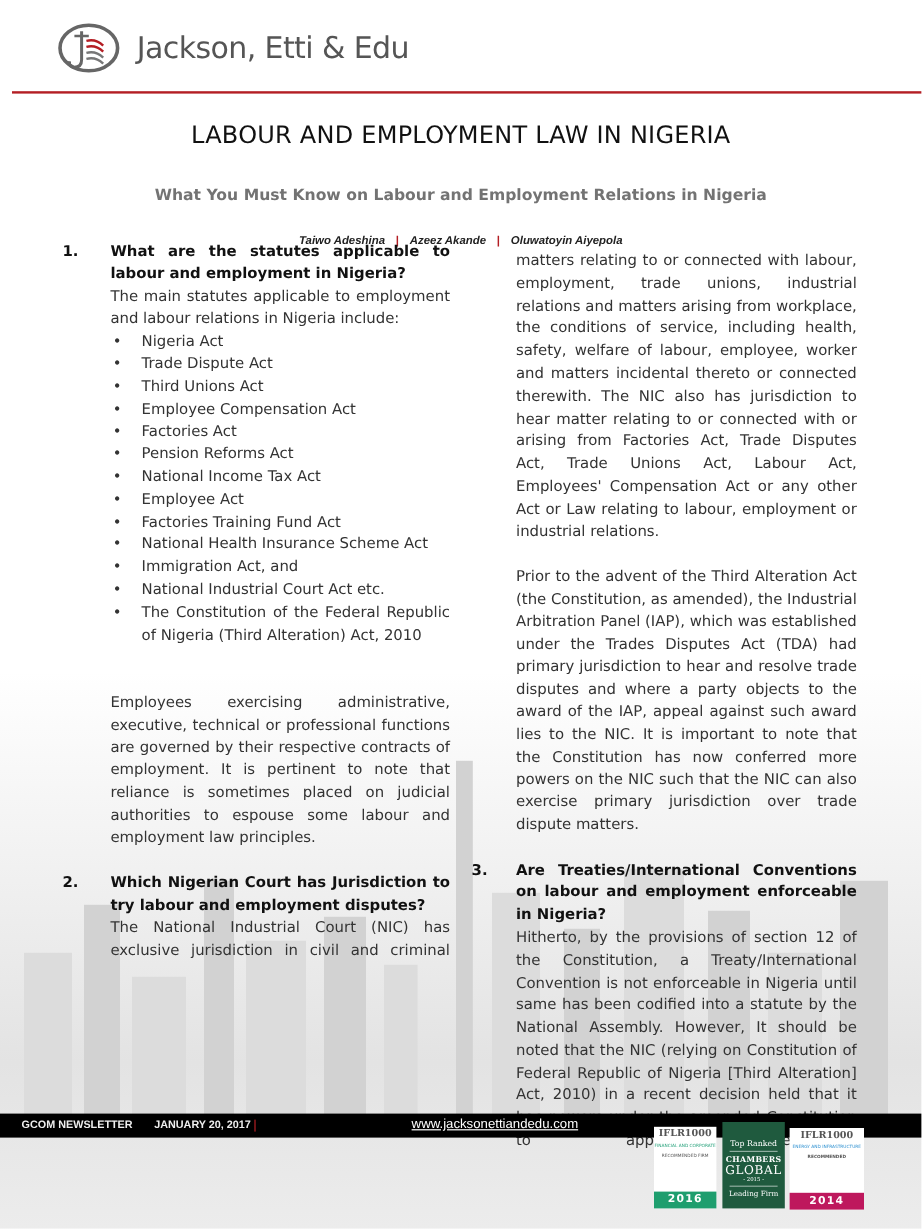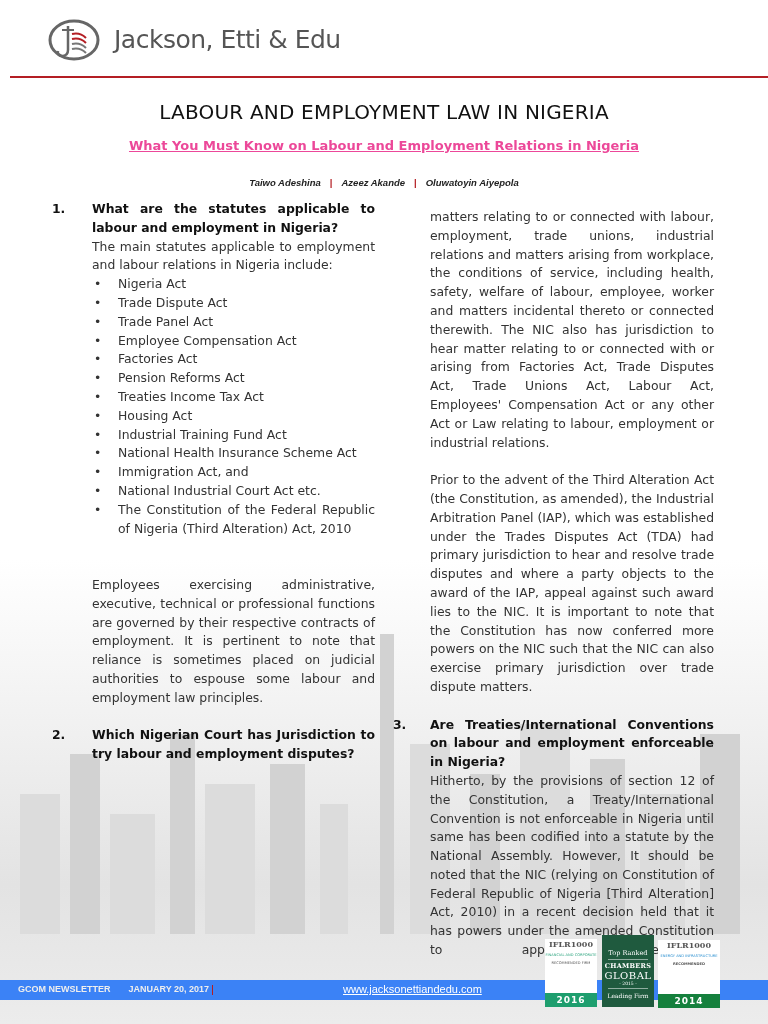--- a/index.html
+++ b/index.html
@@ -17,21 +17,21 @@
     .header { position: absolute; left: 0; top: 0; width: 768px; height: 80px; z-index: 2; text-decoration: underline; }
     .logo-mark { position: absolute; left: 48px; top: 18px; width: 52px; height: 44px; }
     .logo-text {
       position: absolute; left: 114px; top: 25px; font-family: "DejaVu Sans", sans-serif;
       font-size: 25px; color: #555; letter-spacing: -0.5px;
     }
     .header-rule { position: absolute; left: 10px; top: 76px; width: 758px; height: 2px; background: #b41e24; }
 
     .title-block { position: absolute; left: 0; top: 100px; width: 768px; text-align: center; z-index: 2; }
     .main-title { font-size: 20px; font-weight: normal; color: #111; letter-spacing: 0.2px; }
-    .subtitle { margin-top: 14px; font-size: 13px; font-weight: bold; color: #ec4899; text-decoration: underline; }
+    .subtitle { margin-top: 32px; font-size: 13px; font-weight: bold; color: #737373; }
     .authors { margin-top: 24px; font-family: "Liberation Sans", sans-serif; font-size: 9.5px; font-style: italic; font-weight: bold; color: #222; }
     .authors .sep { color: #b41e24; margin: 0 9px; font-style: normal; }
 
     .col { position: absolute; z-index: 2; font-size: 12.4px; line-height: 18.8px; color: #333; }
     .col-left { left: 52px; top: 200px; width: 323px; }
     .col-right { left: 393px; top: 208px; width: 321px; }
 
     .q { display: flex; }
     .q-num { width: 40px; font-weight: bold; color: #111; flex-shrink: 0; }
     .q-body { flex: 1; }
@@ -41,41 +41,41 @@
 
     ul.acts { list-style: none; margin-left: 0; }
     ul.acts li { display: flex; }
     ul.acts li .bullet { width: 26px; flex-shrink: 0; padding-left: 2px; }
     ul.acts li .txt { flex: 1; text-align: justify; }
 
     .right-indent { padding-left: 37px; }
     .col-right .q-num { width: 37px; }
 
     .footer-bar {
-      position: absolute; left: 0; top: 980px; width: 768px; height: 20px; background: #3b82f6; z-index: 2;
+      position: absolute; left: 0; top: 928px; width: 768px; height: 20px; background: #000000; z-index: 2;
       font-family: "Liberation Sans", sans-serif;
     }
     .footer-left { position: absolute; left: 18px; top: 4px; font-size: 9px; font-weight: bold; color: #eee; }
     .footer-left .date { margin-left: 18px; }
     .footer-left .mark { display: inline-block; width: 1px; height: 10px; background: #b41e24; margin-left: 3px; vertical-align: middle; }
     .footer-url { position: absolute; left: 343px; top: 3px; font-size: 11px; color: #fff; text-decoration: underline; }
 
     .badges { position: absolute; left: 545px; top: 935px; height: 80px; z-index: 3; }
     .badge { position: absolute; top: 0; background: #fff; text-align: center; font-family: "DejaVu Serif", serif; }
     .badge-iflr1 { left: 0; top: 4px; width: 52px; height: 68px; }
     .badge-iflr2 { left: 113px; top: 5px; width: 62px; height: 68px; }
     .badge-chambers { left: 57px; top: 0; width: 52px; height: 72px; background: #1f5a3e; color: #fff; }
     .b-iflr { font-size: 8px; font-weight: bold; color: #555; padding-top: 0; }
     .b-small { font-family: "DejaVu Sans", sans-serif; font-size: 3.6px; line-height: 4.2px; margin-top: 4px; }
     .b-green { color: #2aa37d; }
     .b-blue { color: #2b8fd0; }
     .b-grey { color: #555; }
     .b-year { position: absolute; left: 0; bottom: 0; width: 100%; height: 14px; font-family: "DejaVu Sans", sans-serif; font-size: 9px; font-weight: bold; color: #fff; line-height: 14px; letter-spacing: 1px; margin-top: 18px; }
     .b-year.green { background: #1e9e6e; }
-    .b-year.blue { background: #15803d; }
+    .b-year.blue { background: #be185d; }
     .c-top { font-size: 6.5px; padding-top: 14px; }
     .c-line { width: 40px; height: 1px; background: rgba(255,255,255,0.5); margin: 2px auto; }
     .c-ch { font-size: 6.5px; letter-spacing: 0.3px; margin-top: 1px; font-weight: bold; }
     .c-gl { font-size: 10px; font-weight: normal; letter-spacing: 0.5px; }
     .c-yr { font-size: 4.5px; }
     .c-lf { font-size: 6px; margin-top: 3px; }
   </style>
 </head>
 <body>
 
@@ -128,45 +128,45 @@
         <li>
             <span class="bullet">•</span>
             <span class="txt">Nigeria Act</span>
           </li>
         <li>
             <span class="bullet">•</span>
             <span class="txt">Trade Dispute Act</span>
           </li>
         <li>
             <span class="bullet">•</span>
-            <span class="txt">Trade Panel Act</span>
+            <span class="txt">Third Unions Act</span>
           </li>
         <li>
             <span class="bullet">•</span>
             <span class="txt">Employee Compensation Act</span>
           </li>
         <li>
             <span class="bullet">•</span>
             <span class="txt">Factories Act</span>
           </li>
         <li>
             <span class="bullet">•</span>
             <span class="txt">Pension Reforms Act</span>
           </li>
         <li>
             <span class="bullet">•</span>
-            <span class="txt">Treaties Income Tax Act</span>
-          </li>
-        <li>
-            <span class="bullet">•</span>
-            <span class="txt">Housing Act</span>
-          </li>
-        <li>
-            <span class="bullet">•</span>
-            <span class="txt">Industrial Training Fund Act</span>
+            <span class="txt">National Income Tax Act</span>
+          </li>
+        <li>
+            <span class="bullet">•</span>
+            <span class="txt">Employee Act</span>
+          </li>
+        <li>
+            <span class="bullet">•</span>
+            <span class="txt">Factories Training Fund Act</span>
           </li>
         <li>
             <span class="bullet">•</span>
             <span class="txt">National Health Insurance Scheme Act</span>
           </li>
         <li>
             <span class="bullet">•</span>
             <span class="txt">Immigration Act, and</span>
           </li>
         <li>
@@ -181,20 +181,21 @@
       <div class="gap"></div>
       <div class="gap"></div>
       <div class="para">Employees exercising administrative, executive, technical or professional functions are governed by their respective contracts of employment. It is pertinent to note that reliance is sometimes placed on judicial authorities to espouse some labour and employment law principles.</div>
     </div>
   </div>
   <div class="gap"></div>
   <div class="q">
     <div class="q-num">2.</div>
     <div class="q-body">
       <div class="q-title">Which Nigerian Court has Jurisdiction to try labour and employment disputes?</div>
+      <div class="para" style="text-align-last: justify;">The National Industrial Court (NIC) has exclusive jurisdiction in civil and criminal</div>
     </div>
   </div>
 </div>
 
 <div class="col col-right">
   <div class="right-indent">
     <div class="para">matters relating to or connected with labour, employment, trade unions, industrial relations and matters arising from workplace, the conditions of service, including health, safety, welfare of labour, employee, worker and matters incidental thereto or connected therewith. The NIC also has jurisdiction to hear matter relating to or connected with or arising from Factories Act, Trade Disputes Act, Trade Unions Act, Labour Act, Employees' Compensation Act or any other Act or Law relating to labour, employment or industrial relations.</div>
     <div class="gap"></div>
     <div class="para">Prior to the advent of the Third Alteration Act (the Constitution, as amended), the Industrial Arbitration Panel (IAP), which was established under the Trades Disputes Act (TDA) had primary jurisdiction to hear and resolve trade disputes and where a party objects to the award of the IAP, appeal against such award lies to the NIC. It is important to note that the Constitution has now conferred more powers on the NIC such that the NIC can also exercise primary jurisdiction over trade dispute matters.</div>
   </div>

